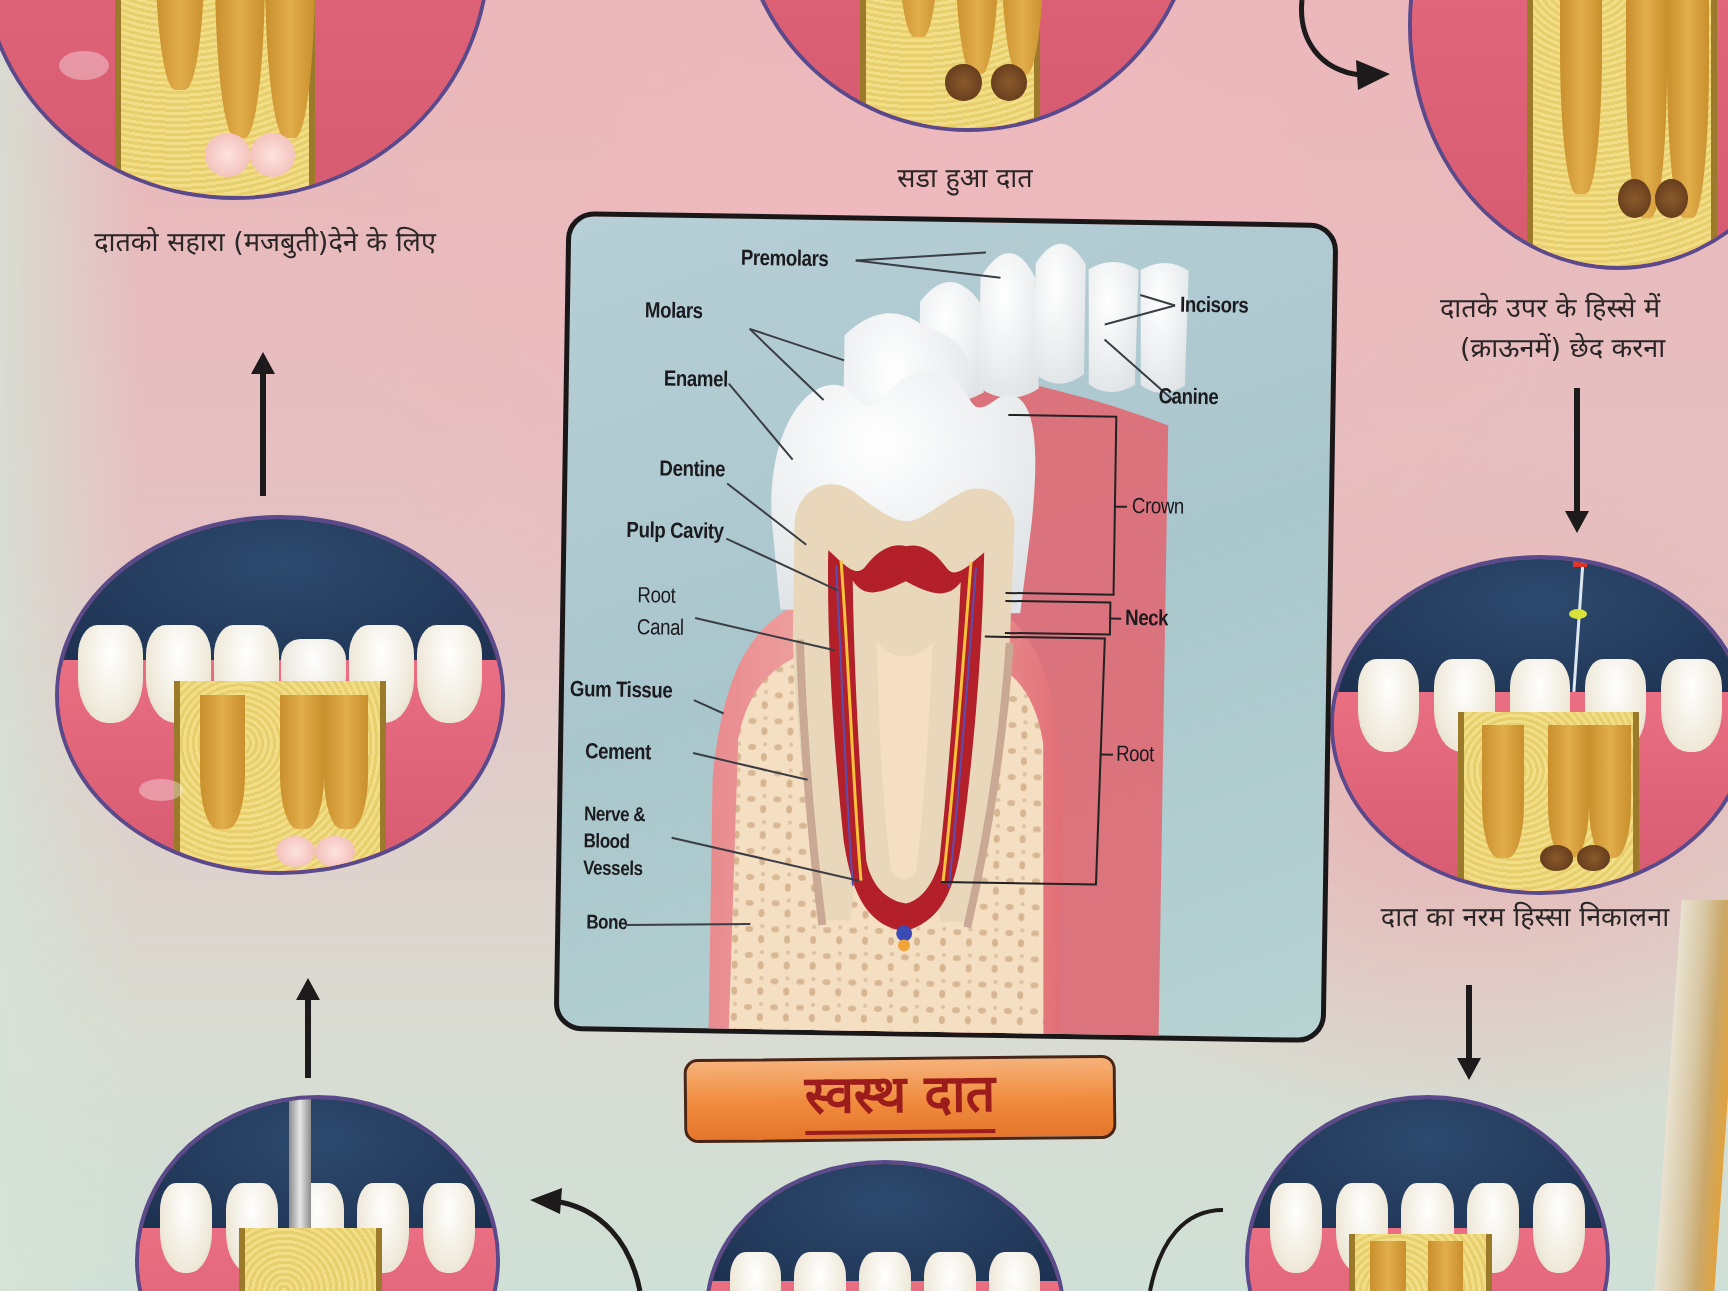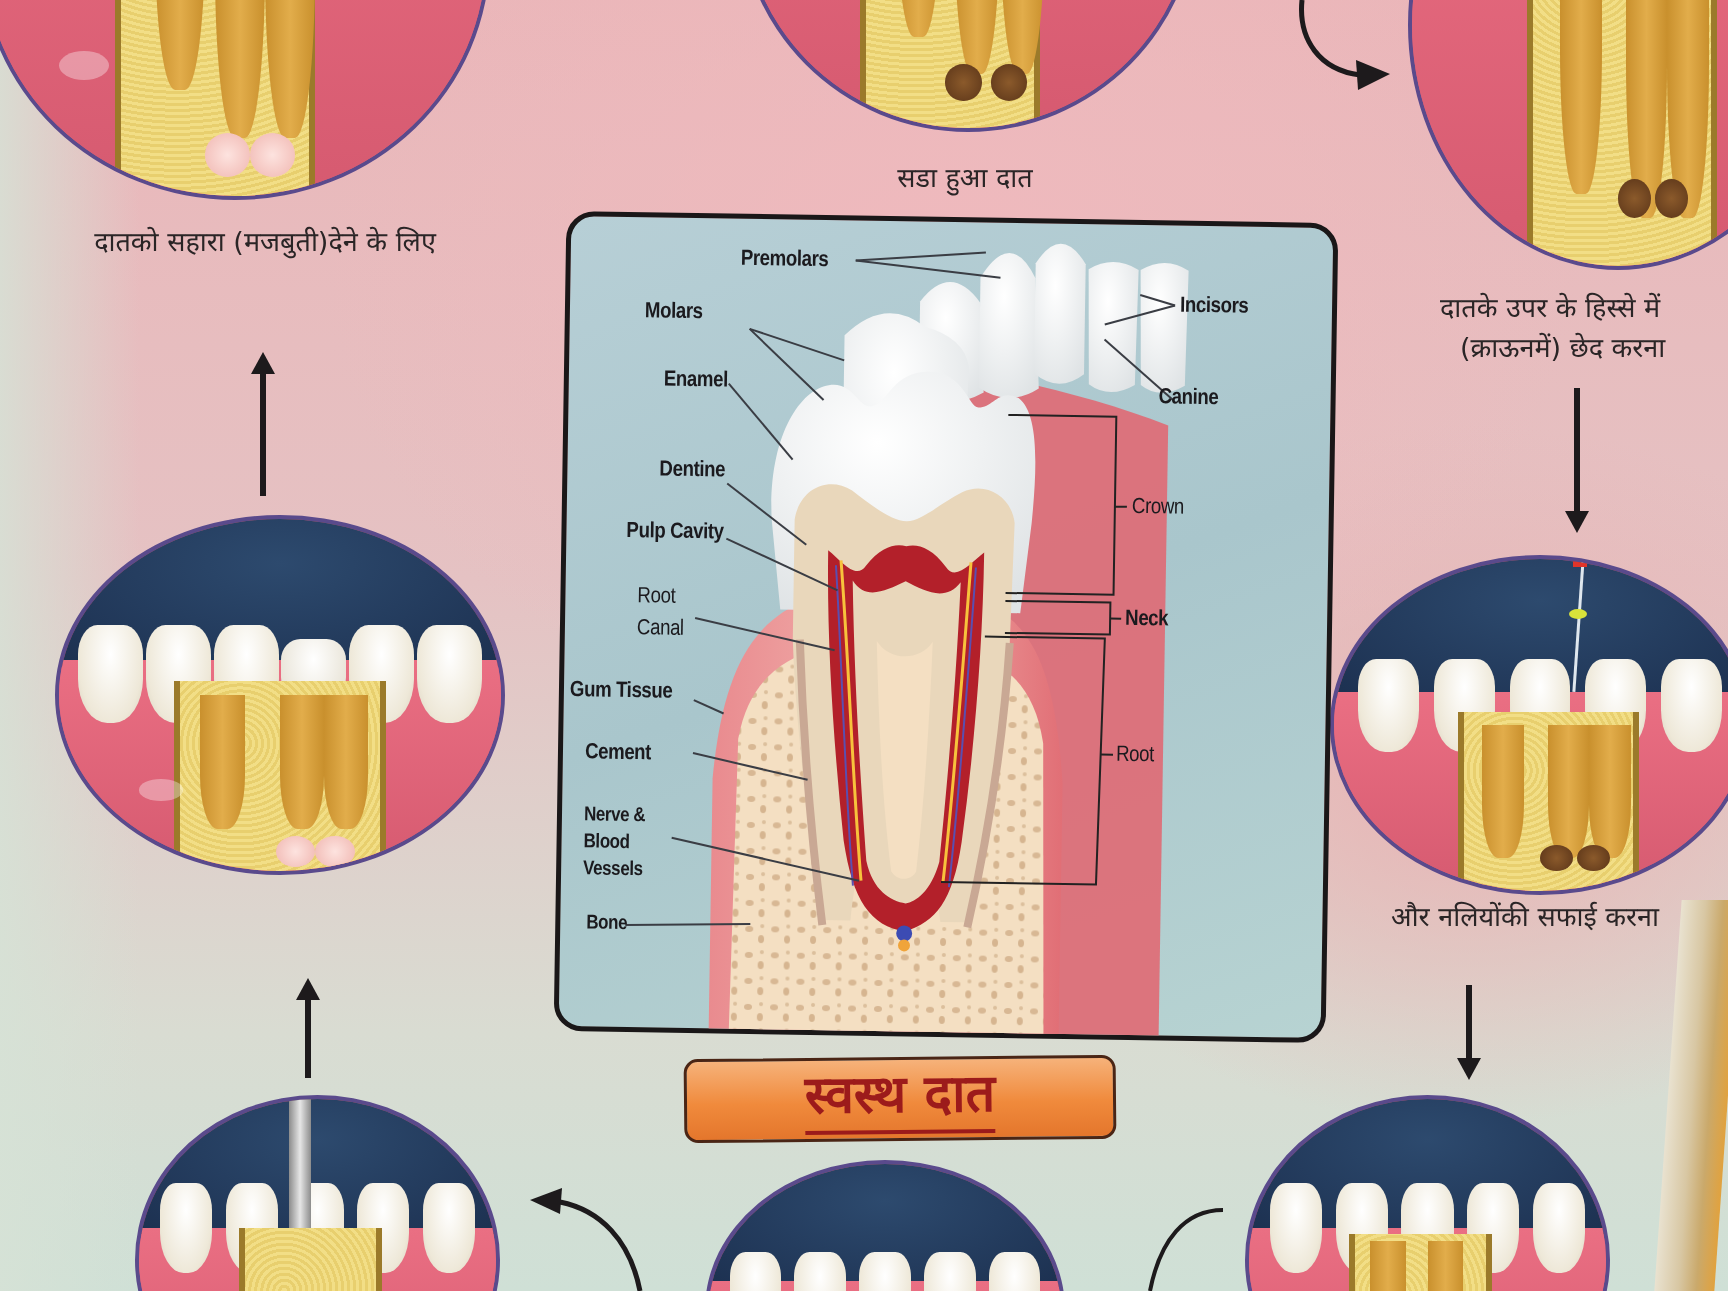--- a/index.html
+++ b/index.html
@@ -189,21 +189,21 @@
   <div class="root" style="left:36%; height:40%;"></div>
   <div class="root" style="left:52%; height:40%;"></div>
   <div class="root" style="left:62%; height:40%;"></div>
   <div class="abscess" style="left:50%; top:86%;"></div>
   <div class="abscess" style="left:59%; top:86%;"></div>
   <div style="position:absolute; left:59%; top:0; width:3px; height:40%; background:#dfe7ee; transform:rotate(4deg);"></div>
   <div style="position:absolute; left:57%; top:15%; width:18px; height:10px; border-radius:50%; background:#d9e23a;"></div>
   <div style="position:absolute; left:58%; top:0; width:14px; height:8px; background:#e0342a;"></div>
 </div>
 <div class="caption" style="left:1340px; top:897px; width:370px;">
-  <div>और नलियोंकी सफाई करना</div>
+  <div>दात का नरम हिस्सा निकालना</div>
 </div>
 
 <div class="circle" style="left:135px; top:1095px; width:365px; height:330px;">
   <div class="sky"></div>
   <div class="gum"></div>
   <div class="teeth" style="top:26%;">
       <div class="tooth"></div>
       <div class="tooth"></div>
       <div class="tooth"></div>
       <div class="tooth"></div>

